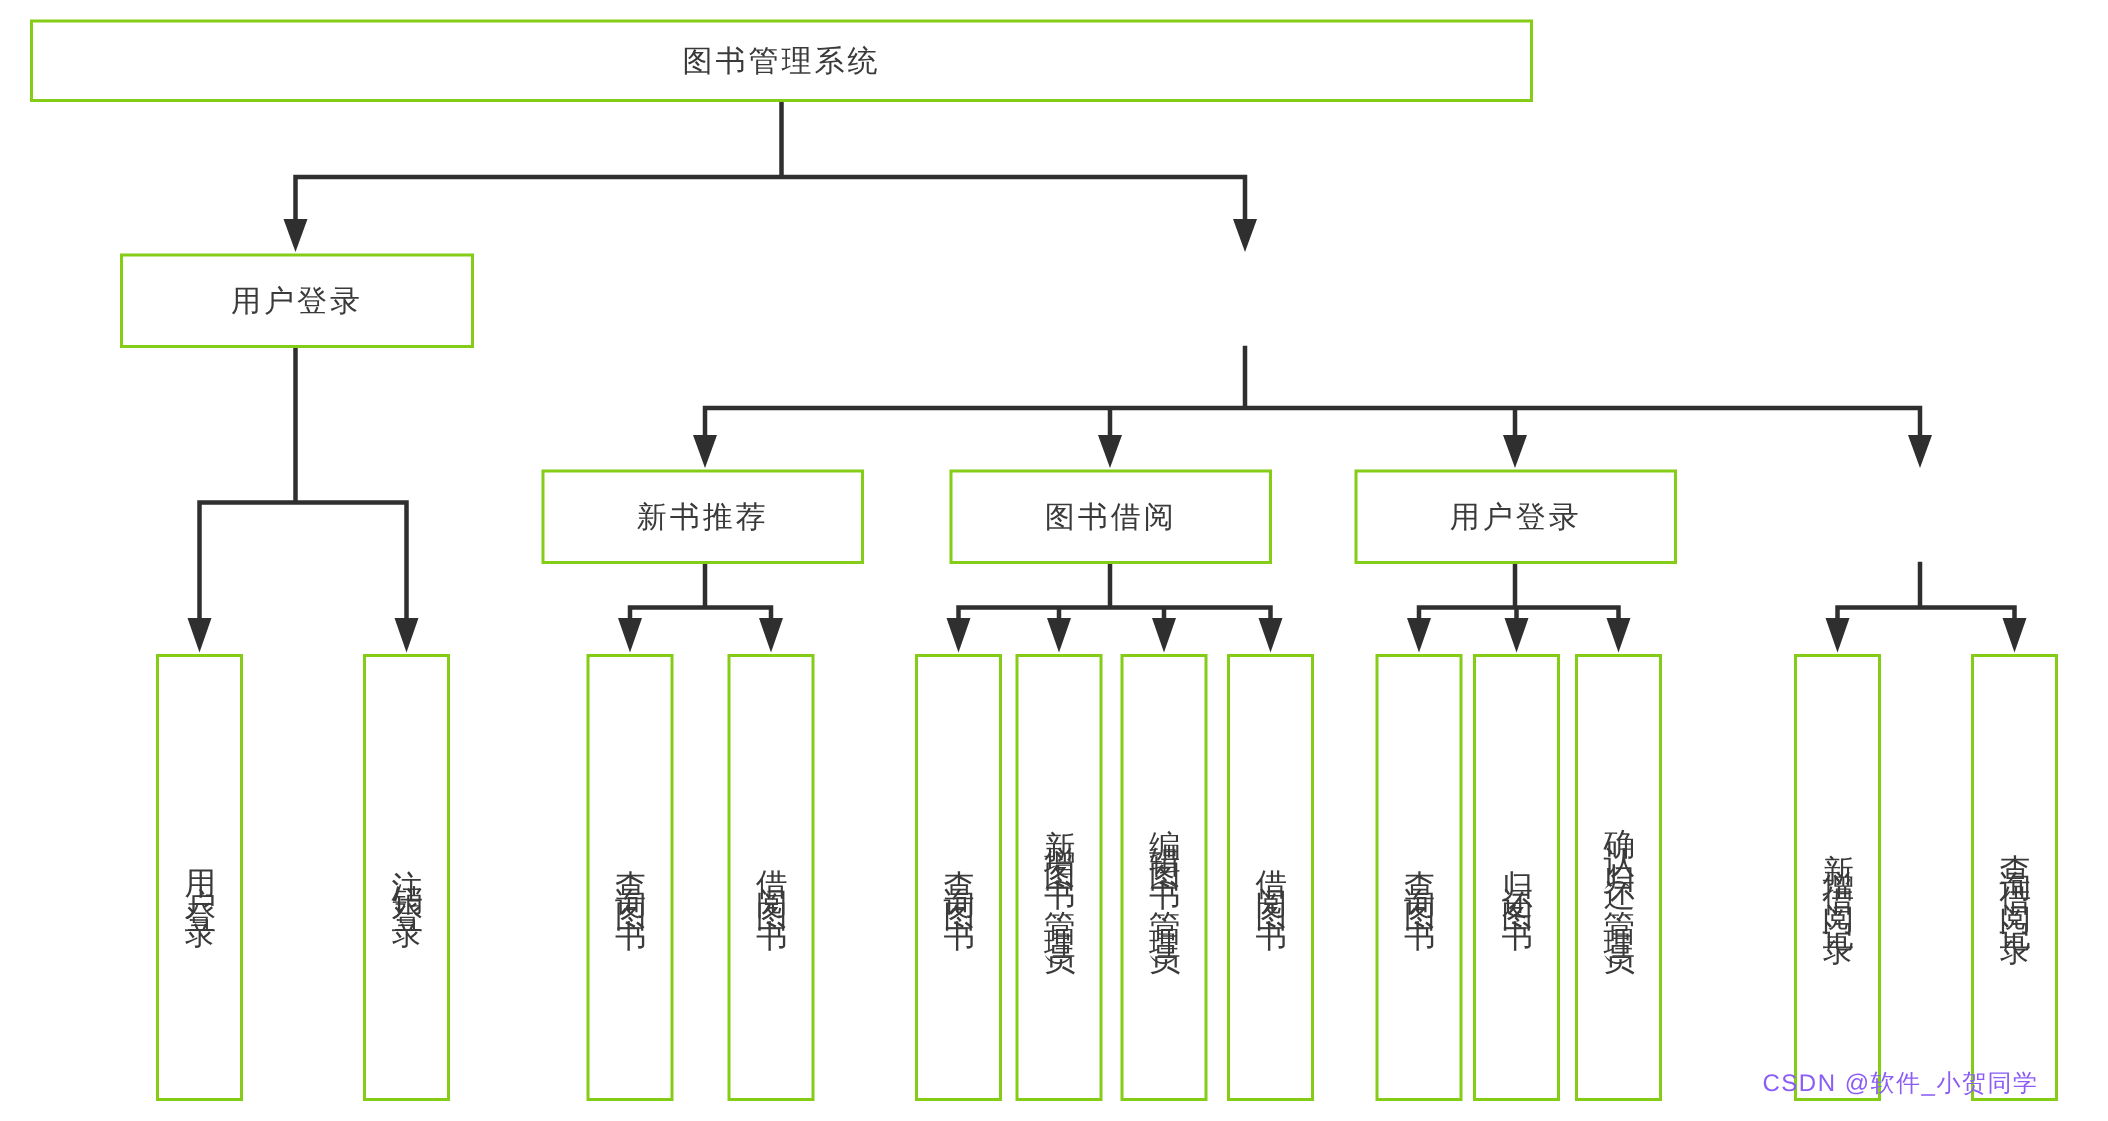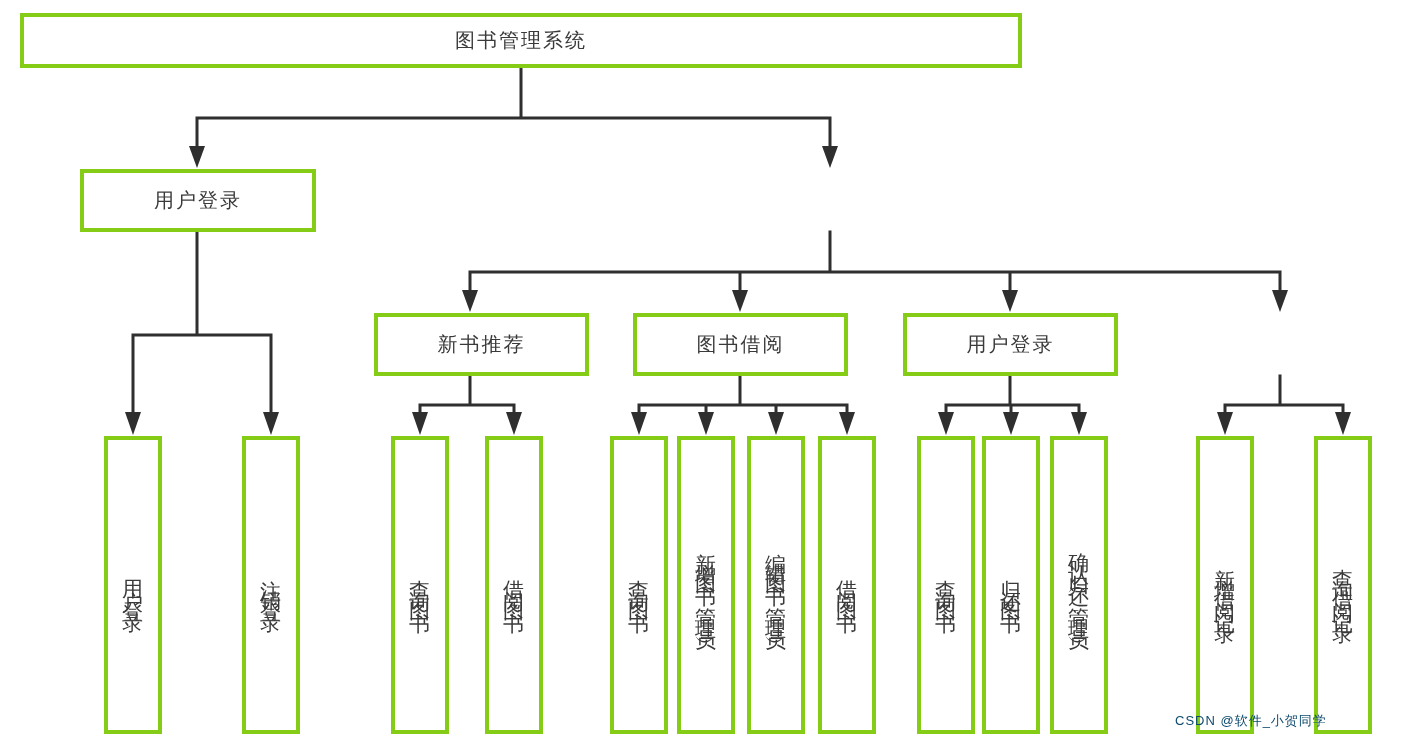--- a/index.html
+++ b/index.html
@@ -9,40 +9,40 @@
     background:#ffffff;
     font-family:"Liberation Sans","DejaVu Sans",sans-serif;
     overflow:hidden;
   }
   .wires{position:absolute;left:0;top:0;z-index:1;}
   .wires .line{fill:none;stroke:#2f2f2f;stroke-width:3;stroke-linecap:square;}
   .wires .arrow{fill:#2f2f2f;stroke:none;}
   .box{
     position:absolute;
     box-sizing:border-box;
-    border:4px solid #84cc16;
+    border:2px solid #84cc16;
     background:#ffffff;
     display:flex;align-items:center;justify-content:center;
     z-index:2;
   }
   .box .lbl{color:#3a3a3a;}
   .box.h .lbl{font-size:20px;letter-spacing:2px;white-space:nowrap;}
   .box.v .lbl{
     writing-mode:vertical-rl;
     text-orientation:mixed;
     font-size:21px;
     letter-spacing:11px;
     line-height:1;
     white-space:nowrap;
   }
   .watermark{
     position:absolute;
     left:1175px;top:712px;
-    font-size:13px;
-    color:#0c4a6e;
+    font-size:16px;
+    color:#8b5cf6;
     letter-spacing:1px;
     white-space:nowrap;
     z-index:5;
   }
 </style>
 </head>
 <body>
 
 <div class="canvas">
 
@@ -103,21 +103,21 @@
   </svg>
 
   <div class="box h" style="left:20px;top:13px;width:1002px;height:55px">
     <span class="lbl">图书管理系统</span>
   </div>
 
   <div class="box h" style="left:80px;top:169px;width:236px;height:63px">
     <span class="lbl">用户登录</span>
   </div>
 
-  <div class="box h" style="left:374px;top:313px;width:215px;height:63px">
+  <div class="box h" style="left:361px;top:313px;width:215px;height:63px">
     <span class="lbl">新书推荐</span>
   </div>
   <div class="box h" style="left:633px;top:313px;width:215px;height:63px">
     <span class="lbl">图书借阅</span>
   </div>
   <div class="box h" style="left:903px;top:313px;width:215px;height:63px">
     <span class="lbl">用户登录</span>
   </div>
 
   <div class="box v" style="left:104px;top:436px;width:58px;height:298px">

